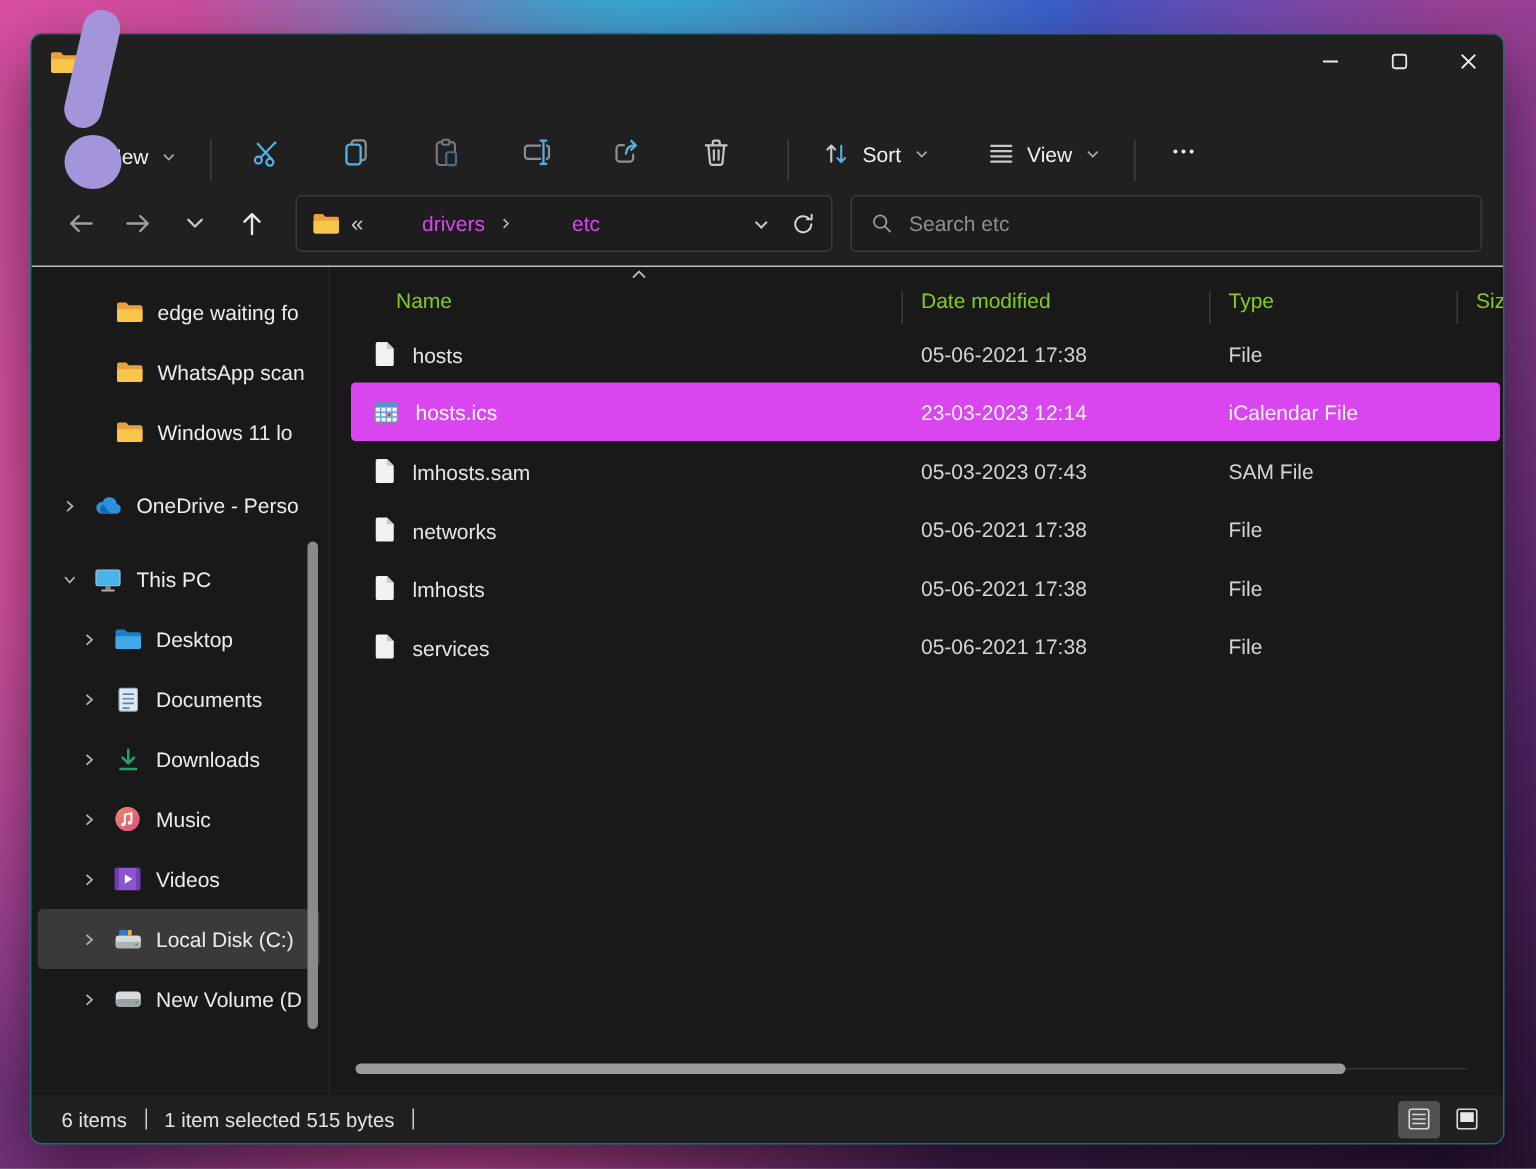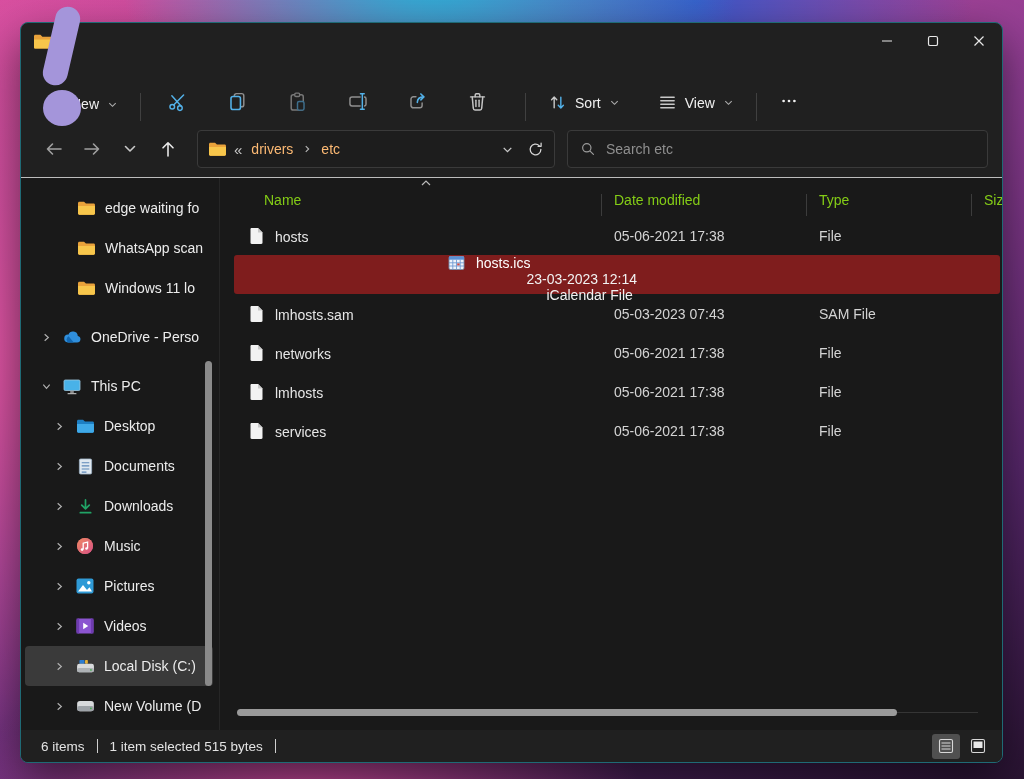--- a/index.html
+++ b/index.html
@@ -36,21 +36,21 @@
   .chev { opacity:.8; }
 
   
   .navbar { height:56px; flex:0 0 56px; display:flex; align-items:center; padding:0 14px; }
   .navbtn { width:38px; height:36px; display:flex; align-items:center; justify-content:center; border-radius:4px; }
   .addressbar {
     width:358px; height:38px; margin-left:10px; background:#1d1d1d;
     border:1px solid #3a3a3a; border-radius:4px;
     display:flex; align-items:center; padding:0 10px; gap:7px;
   }
-  .crumb { color:#fdba74; padding:2px 2px; }
+  .crumb { color:#d946ef; padding:2px 2px;margin-left:30px; }
   .crumb-overflow { color:#c9c9c9; font-size:15px; }
   .addr-spacer { flex:1; }
   .searchbar {
     flex:1; height:38px; margin-left:12px; background:#1d1d1d;
     border:1px solid #3a3a3a; border-radius:4px;
     display:flex; align-items:center; padding:0 12px; gap:10px;
   }
   .searchbar input {
     flex:1; background:transparent; border:none; outline:none;
     color:#e5e5e5; font-size:14px; font-family:"Liberation Sans", sans-serif;
@@ -84,21 +84,21 @@
   .hc { position:relative; }
   .hc::after { content:""; position:absolute; right:0; top:2px; height:22px; width:1px; background:#3c3c3c; }
   .hc1 { width:382px; padding-left:44px; }
   .hc2 { width:205px; padding-left:12px; }
   .hc3 { width:165px; padding-left:12px; }
   .hc4 { flex:1; padding-left:12px; overflow:hidden; white-space:nowrap; }
   .hc4::after { display:none; }
 
   .rows { flex:1; position:relative; }
   .frow { height:39px; display:flex; align-items:center; margin:0 2px 0 14px; border-radius:3px; color:#e6e6e6; }
-  .frow.selected { background:#7f1d1d; color:#ffffff;flex-direction:column; }
+  .frow.selected { background:#d946ef; color:#ffffff; }
   .fc1 { width:368px; display:flex; align-items:flex-end; gap:11px; padding-left:15px; }
   .fc2 { width:205px; padding-left:12px; color:#d4d4d4; }
   .fc3 { width:165px; padding-left:12px; color:#d4d4d4; }
   .frow.selected .fc2, .frow.selected .fc3 { color:#f2f2f2; }
 
   .hscroll-track { position:absolute; left:17px; right:24px; bottom:17px; height:1px; background:#353535; }
   .hscroll { position:absolute; left:17px; bottom:14px; width:660px; height:7px; background:#9a9a9a; border-radius:4px; }
 
   
   .statusbar { height:32px; flex:0 0 32px; background:#202020; display:flex; align-items:center; padding:0 10px 0 20px; font-size:13.5px; color:#e3e3e3; }
@@ -432,35 +432,20 @@
                 </linearGradient>
               </defs>
               <path d="M7.2 12.6 V6.2 l4.4-1.1 v6.4" fill="none" stroke="#fff" stroke-width="1.3"></path>
               <circle cx="6.1" cy="12.6" r="1.3" fill="#fff"></circle>
               <circle cx="10.5" cy="11.5" r="1.3" fill="#fff"></circle>
             </svg>
         </span>
         <span>Music</span>
       </div>
 
-      <div class="side-item pl-child">
-        <span class="twisty">
-          <svg width="11" height="11" viewBox="0 0 12 12">
-              <path d="M4 2.5 8 6l-4 3.5" fill="none" stroke="#b0b0b0" stroke-width="1.3"></path>
-            </svg>
-        </span>
-        <span class="sicon">
-          <svg width="18" height="16" viewBox="0 0 18 16">
-              <rect x="0.5" y="0.5" width="17" height="15" rx="2" fill="#2f9ad6"></rect>
-              <circle cx="12.8" cy="4.8" r="1.7" fill="#fff"></circle>
-              <path d="M2 13.5 7 7l4 5 2.5-2.8 2.5 4.3z" fill="#fff"></path>
-            </svg>
-        </span>
-        <span>Pictures</span>
-      </div>
 
       <div class="side-item pl-child">
         <span class="twisty">
           <svg width="11" height="11" viewBox="0 0 12 12">
               <path d="M4 2.5 8 6l-4 3.5" fill="none" stroke="#b0b0b0" stroke-width="1.3"></path>
             </svg>
         </span>
         <span class="sicon">
           <svg width="18" height="16" viewBox="0 0 18 16">
               <rect x="0.5" y="0.5" width="17" height="15" rx="2" fill="#8b54d0"></rect>

